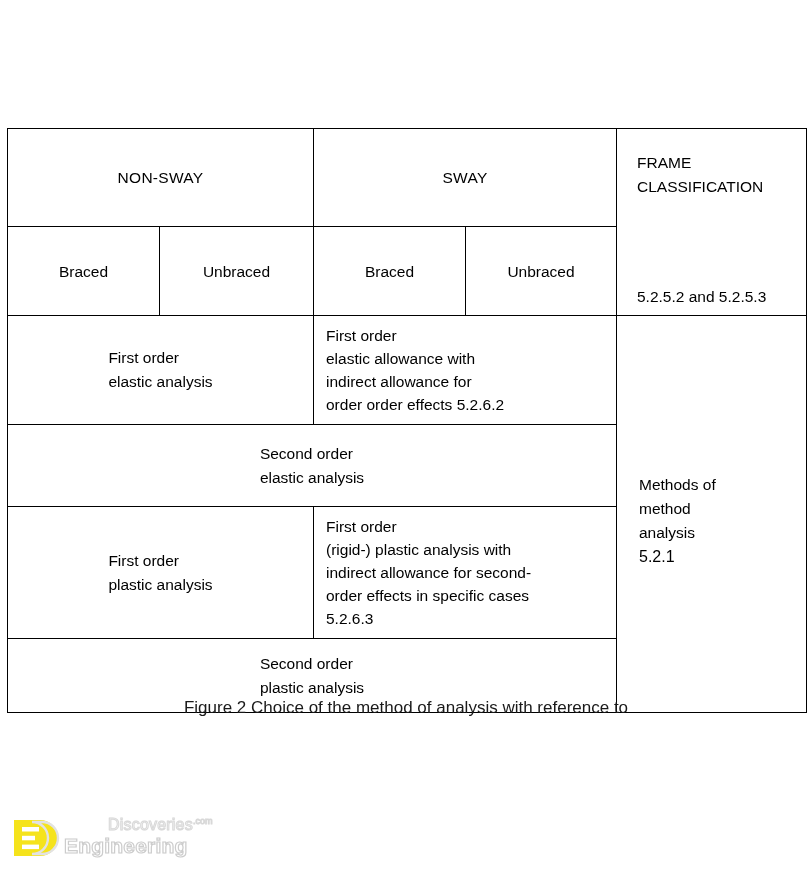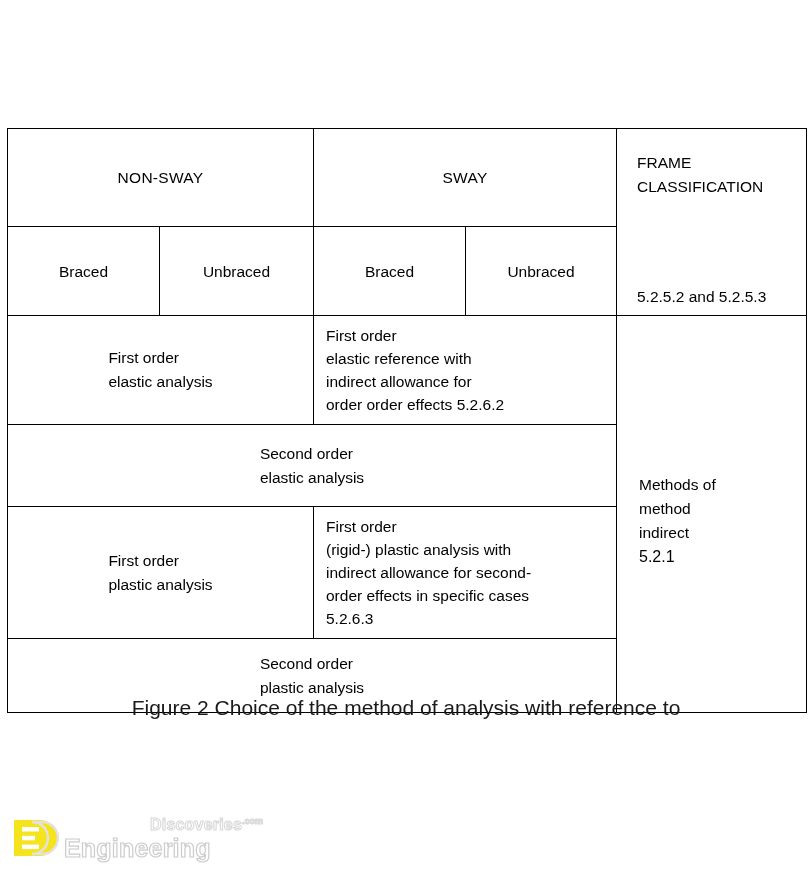--- a/index.html
+++ b/index.html
@@ -89,21 +89,21 @@
     letter-spacing: 0.3px;
   }
 
   
   #figure-caption {
     position: absolute;
     left: 0;
     top: 694px;
     width: 812px;
     text-align: center;
-    font-size: 21px;
+    font-size: 17px;
     line-height: 28px;
     color: #1a1a1a;
   }
   #figure-caption .cap-line1 { display: block; }
   #figure-caption .cap-line2 { display: block; }
 
   
   #watermark {
     position: absolute;
     left: 8px;
@@ -123,37 +123,36 @@
     left: 48px;
     top: 2px;
     width: 185px;
     height: 48px;
   }
   .wm-disc {
     position: absolute;
     left: 52px;
     top: 2px;
     font-size: 16px;
-    font-weight: bold;
+    font-weight: normal;
     color: #ffffff;
     -webkit-text-stroke: 1px #d8d8d8;
     text-shadow: 0 0 1px #cfcfcf;
     letter-spacing: 0.2px;
-    margin-left: 42px;
   }
   .wm-dotcom {
     font-size: 9px;
     vertical-align: super;
     letter-spacing: 0;
   }
   .wm-eng {
     position: absolute;
     left: 8px;
     top: 20px;
-    font-size: 25px;
+    font-size: 21px;
     font-weight: bold;
     color: #ffffff;
     -webkit-text-stroke: 1.2px #cccccc;
     letter-spacing: 0.2px;
   }
 </style>
 </head>
 <body>
 
 <table id="figure-table">
@@ -204,32 +203,32 @@
         <div class="cell-center-ml">
           <div class="txt">
             <div>First order</div>
             <div>elastic analysis</div>
           </div>
         </div>
       </td>
       <td colspan="2" style="height:95px">
         <div class="cell-pad">
           <div>First order</div>
-          <div>elastic reference with</div>
+          <div>elastic allowance with</div>
           <div>indirect allowance for</div>
           <div>order order effects 5.2.6.2</div>
         </div>
       </td>
 
       <td rowspan="4">
         <div class="rc-split-2">
           <div>
             <div>Methods of</div>
             <div>method</div>
-            <div>indirect</div>
+            <div>analysis</div>
           </div>
           <div class="rc-bottom">5.2.1</div>
         </div>
       </td>
     </tr>
 
     <tr>
       <td colspan="4" style="height:81px">
         <div class="cell-center-ml">
           <div class="txt">

